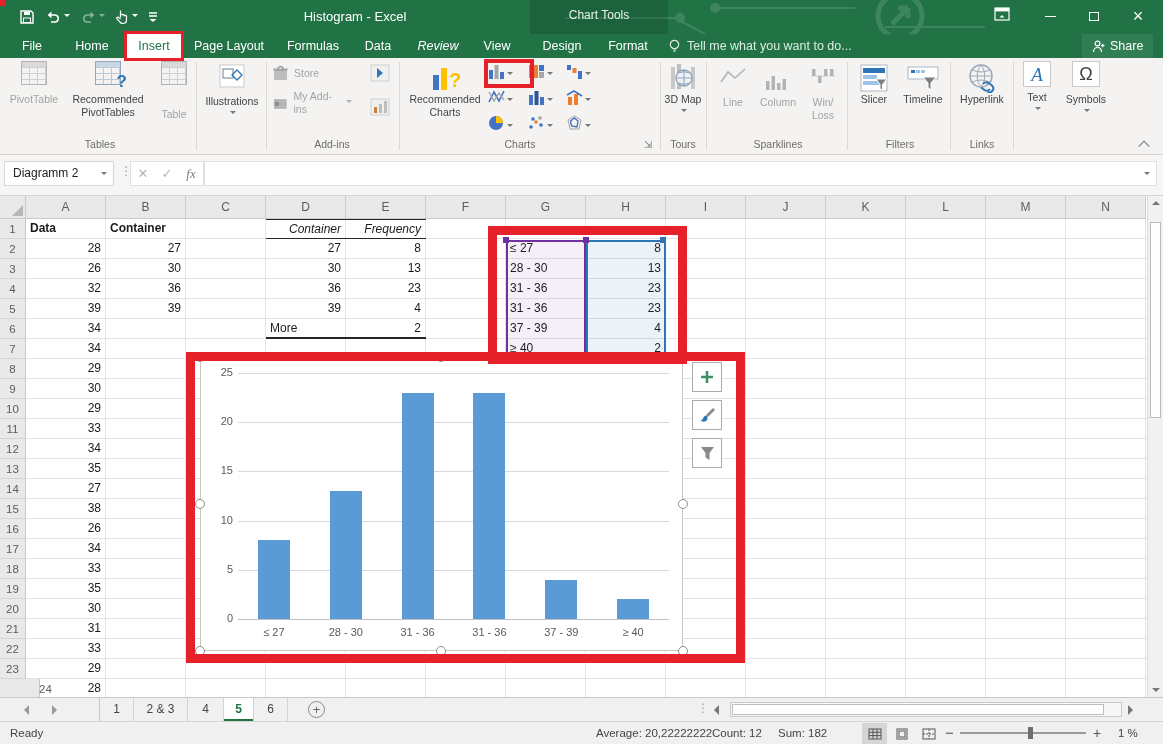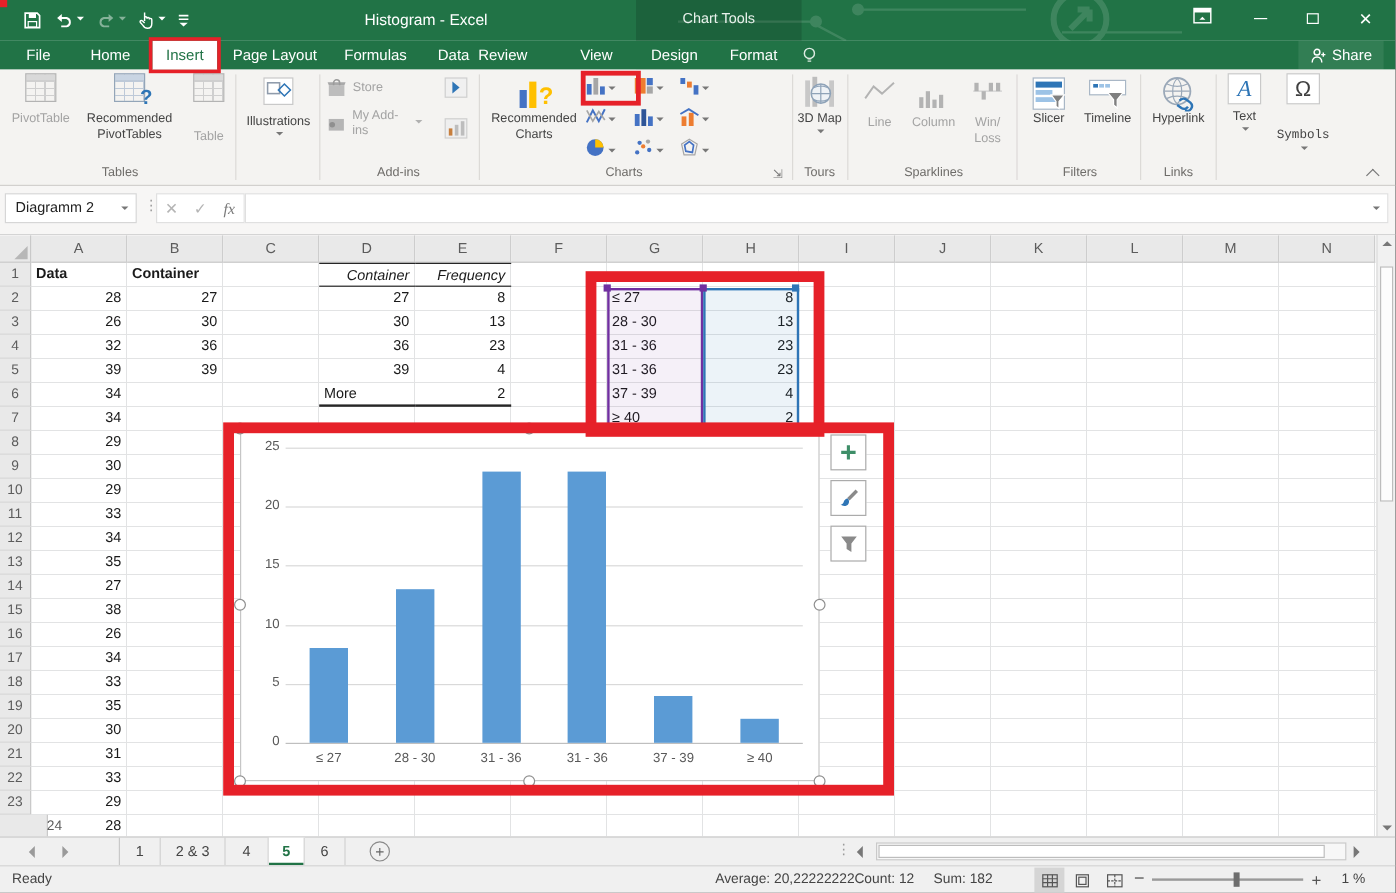--- a/index.html
+++ b/index.html
@@ -166,29 +166,30 @@
     <div class="wbtn" style="left:1124px;font-size:18px;">×</div>
   </div>
 
   <div class="tabrow"></div>
   <div class="rtab" style="left:8px;width:48px;">File</div>
   <div class="rtab" style="left:64px;width:56px;">Home</div>
   <div class="rtab active" style="left:127px;width:54px;">Insert</div>
   <div class="rtab" style="left:189px;width:80px;">Page Layout</div>
   <div class="rtab" style="left:277px;width:72px;">Formulas</div>
   <div class="rtab" style="left:355px;width:46px;">Data</div>
-  <div class="rtab" style="left:391px;width:56px;">Review</div>
+  <div class="rtab" style="left:410px;width:56px;font-style:italic;">Review</div>
   <div class="rtab" style="left:473px;width:48px;">View</div>
   <div class="rtab ctxtab" style="left:534px;width:56px;">Design</div>
   <div class="rtab ctxtab" style="left:600px;width:56px;">Format</div>
   <div class="tellme">
     <svg width="13" height="15" viewBox="0 0 13 15" style="margin-right:6px;">
         <circle cx="6.5" cy="5.5" r="4.2" fill="none" stroke="#dcebe2" stroke-width="1.2"></circle>
         <path d="M5 10 h3 M5 12 h3" stroke="#dcebe2" stroke-width="1.1"></path>
       </svg>
+    <span>Tell me what you want to do...</span>
   </div>
   <div class="share">
     <svg width="13" height="13" viewBox="0 0 13 13" style="margin-right:5px;">
         <circle cx="5.5" cy="3.5" r="2.4" fill="none" stroke="#fff" stroke-width="1.2"></circle>
         <path d="M1.5 12 c0-3 2-4.5 4-4.5 s4 1.5 4 4.5 M9 5.5 h3.5 M10.75 3.75 v3.5" stroke="#fff" stroke-width="1.2" fill="none"></path>
       </svg>
     <span>Share</span>
   </div>
 
   <div class="ribbon">
@@ -436,21 +437,21 @@
       <div class="ric">
           <span style="width:28px;height:26px;border:1px solid #c9c9c9;background:#fff;display:inline-block;font-family:'Liberation Serif',serif;font-style:italic;font-size:19px;color:#2e75b6;line-height:25px;">A</span>
         </div>
       <div class="lbl" style="position:static;margin-top:4px;">Text</div>
       <i class="car"></i>
     </div>
     <div class="rb" style="left:1061px;width:50px;">
       <div class="ric">
           <span style="width:28px;height:26px;border:1px solid #c9c9c9;background:#fff;display:inline-block;font-size:18px;color:#404040;line-height:25px;">Ω</span>
         </div>
-      <div class="lbl" style="position:static;margin-top:20px;font-family:Liberation Mono, monospace;">Symbols</div>
+      <div class="lbl" style="position:static;margin-top:6px;">Symbols</div>
       <i class="car"></i>
     </div>
     <div style="position:absolute;left:1140px;top:80px;width:12px;height:12px;">
       <span style="display:block;width:8px;height:8px;border-left:1.6px solid #777;border-top:1.6px solid #777;transform:rotate(45deg) translate(3px,3px);"></span>
     </div>
   </div>
 
   <div class="fbar">
     <div class="namebox">
       <span>Diagramm 2</span>

